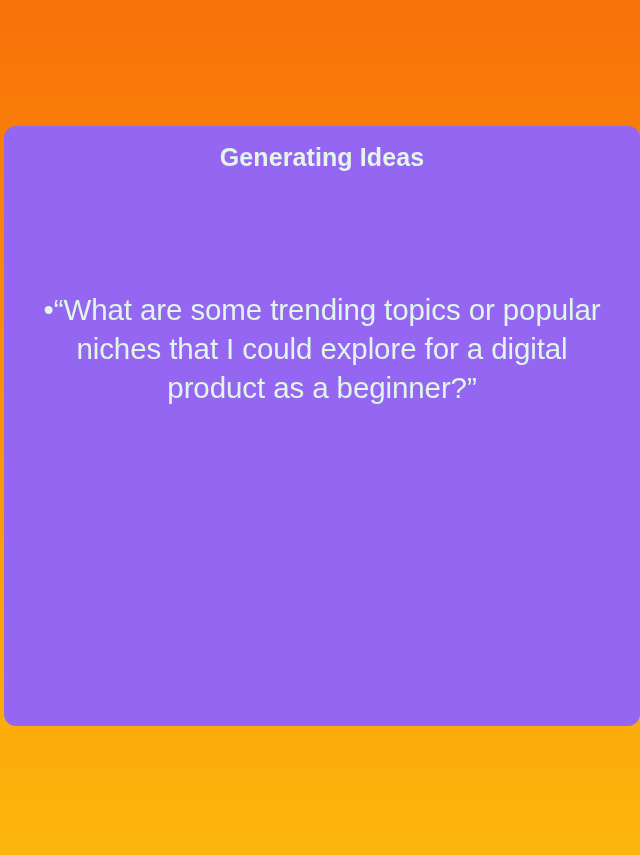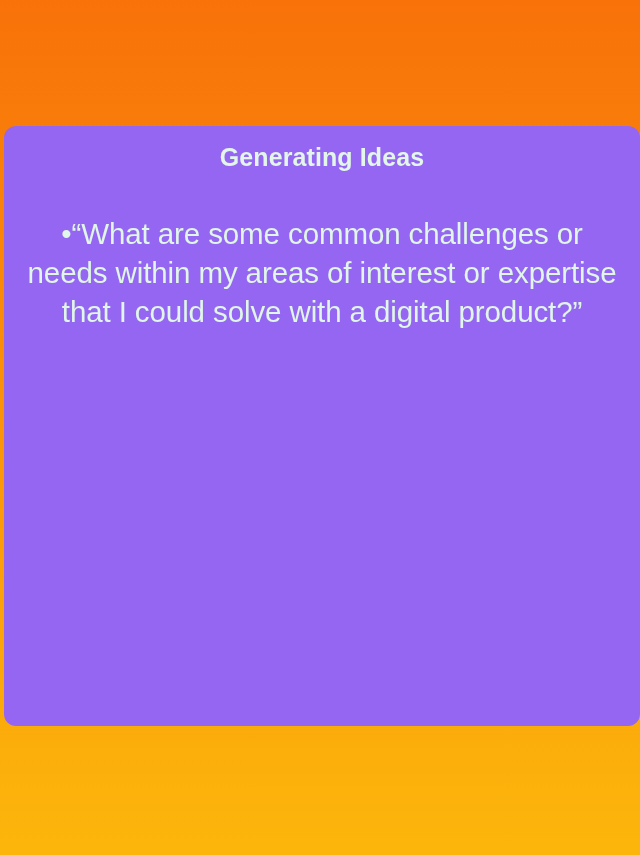--- a/index.html
+++ b/index.html
@@ -82,24 +82,24 @@
 
 <div id="poster" style="background: linear-gradient(rgb(248, 114, 9) 0%, rgb(252, 182, 11) 100%);">
 
   <div id="idea-card" style="background-color: rgb(149, 102, 242); color: rgb(223, 246, 232);">
 
     <h1 class="card-title">Generating Ideas</h1>
 
     <div class="spacer-lg"></div>
 
     <ul class="prompt-list">
-      <li class="prompt-item">•“What are some common challenges or needs within my areas of interest or expertise that I could solve with a digital product?”</li>
 
       <div class="spacer-md"></div>
 
 
       <div class="spacer-md"></div>
 
+      <li class="prompt-item">•“What are some trending topics or popular niches that I could explore for a digital product as a beginner?”</li>
     </ul>
 
   </div>
 
 </div>
 
 </body></html>

